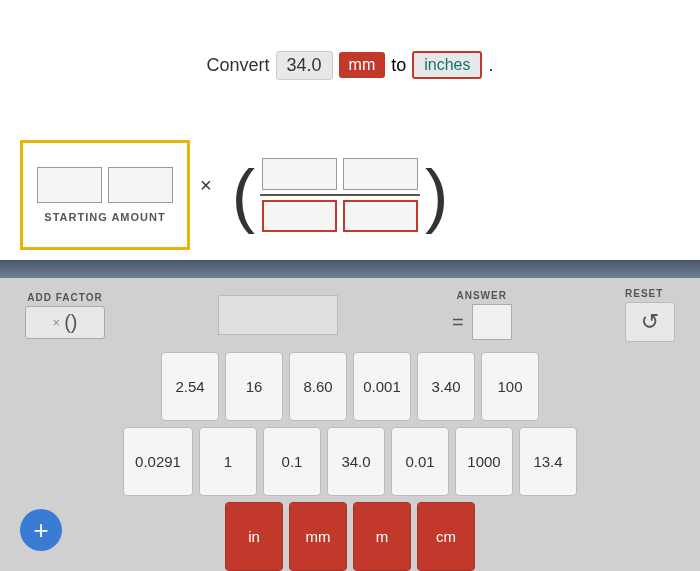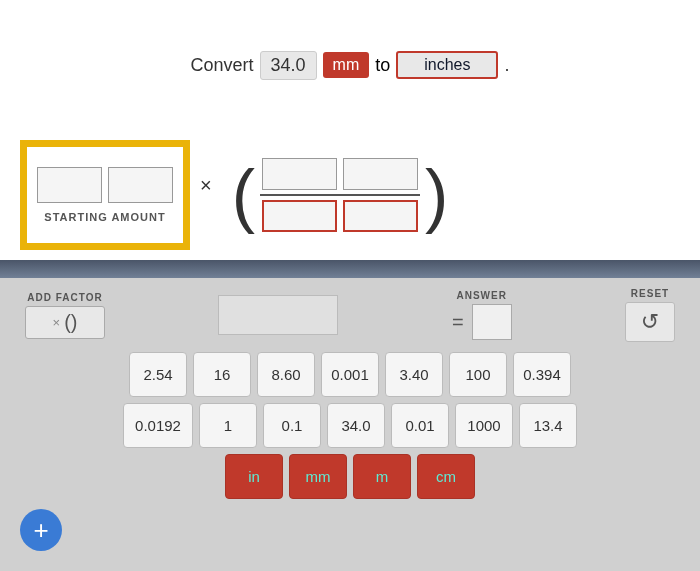--- a/index.html
+++ b/index.html
@@ -55,39 +55,39 @@
     }
 
     .convert-to {
       font-size: 18px;
       color: #000000;
     }
 
     .convert-unit-inches {
       background: #e8e8e8;
       border: 2px solid #c0392b;
-      padding: 3px 26px;
+      padding: 3px 10px;
       font-size: 16px;
       border-radius: 3px;
-      color: #0f172a;
+      color: #0f766e;
     }
 
     
     .middle-section {
       background: #ffffff;
       width: 100%;
       height: 130px;
       display: flex;
       align-items: center;
       padding: 0 20px;
       position: relative;
     }
 
     .starting-amount-container {
-      border: 7px solid #eab308;
+      border: 3px solid #eab308;
       padding: 10px;
       display: flex;
       flex-direction: column;
       align-items: center;
       gap: 8px;
       width: 170px;
       height: 110px;
       justify-content: center;
     }
 
@@ -243,21 +243,21 @@
     .answer-box {
       width: 40px;
       height: 36px;
       border: 1px solid #aaa;
       background: #f0f0f0;
     }
 
     .reset-section {
       display: flex;
       flex-direction: column;
-      align-items: center;
+      align-items: flex-start;
       gap: 3px;
     }
 
     .reset-button {
       width: 50px;
       height: 40px;
       background: #e8e8e8;
       border: 1px solid #bbb;
       border-radius: 3px;
       cursor: pointer;
@@ -280,31 +280,31 @@
       display: flex;
       gap: 6px;
       align-items: center;
       justify-content: center;
     }
 
     .num-btn {
       background: #f5f5f5;
       border: 1px solid #bbb;
       border-radius: 4px;
-      padding: 13px 0;
+      padding: 25px 0;
       font-size: 15px;
       color: #333;
       cursor: pointer;
       text-align: center;
       min-width: 58px;
     }
 
     .num-btn-red {
       background: #c0392b;
-      color: #5eead4;
+      color: #ffffff;
       border: 1px solid #a93226;
     }
 
     .num-btn-wide {
       min-width: 70px;
     }
 
     .plus-btn {
       position: absolute;
       bottom: 20px;
@@ -410,25 +410,24 @@
 
   <div class="numpad">
 
     <div class="numpad-row">
       <button class="num-btn">2.54</button>
       <button class="num-btn">16</button>
       <button class="num-btn">8.60</button>
       <button class="num-btn">0.001</button>
       <button class="num-btn">3.40</button>
       <button class="num-btn">100</button>
-      <button class="num-btn">0.394</button>
     </div>
 
     <div class="numpad-row">
-      <button class="num-btn num-btn-wide">0.0192</button>
+      <button class="num-btn num-btn-wide">0.0291</button>
       <button class="num-btn">1</button>
       <button class="num-btn">0.1</button>
       <button class="num-btn">34.0</button>
       <button class="num-btn">0.01</button>
       <button class="num-btn">1000</button>
       <button class="num-btn">13.4</button>
     </div>
 
     <div class="numpad-row">
       <button class="num-btn num-btn-red">in</button>

